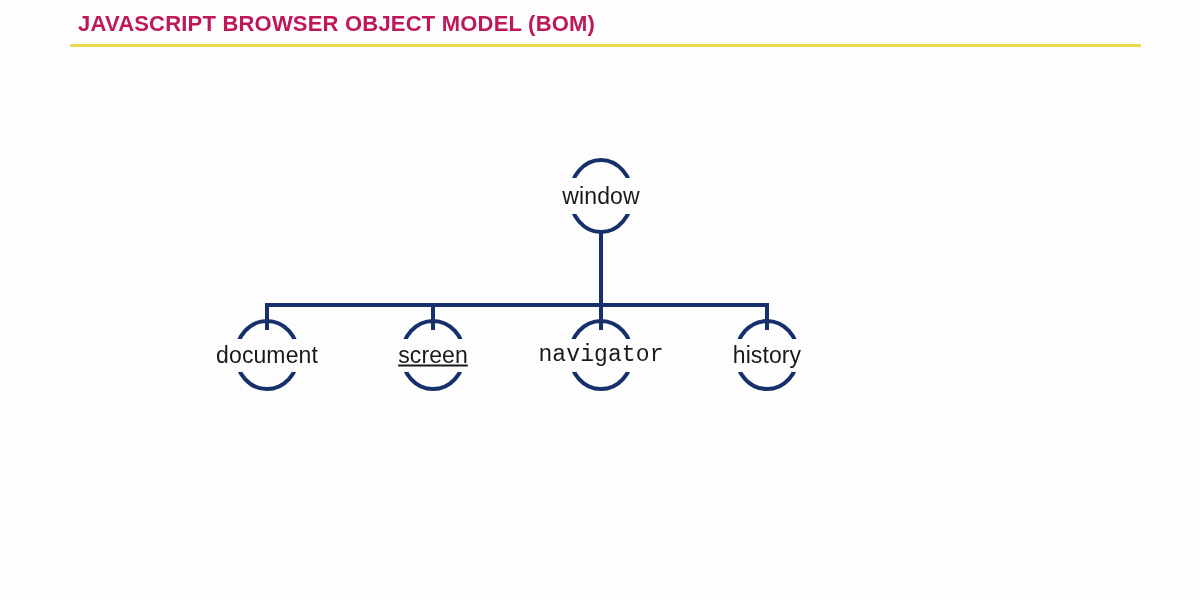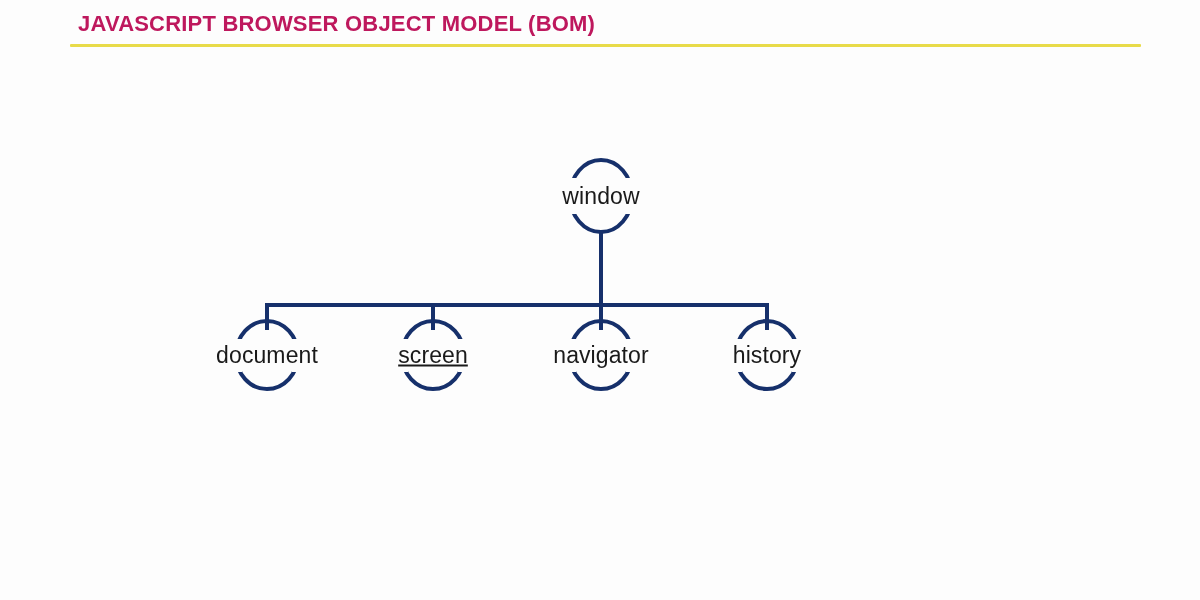--- a/index.html
+++ b/index.html
@@ -127,16 +127,16 @@
       <ellipse id="circle-history" cx="767" cy="355" rx="31" ry="34" fill="none" stroke="#16306b" stroke-width="4"></ellipse>
     </g>
   </svg>
 
   <div class="node-label root" style="left:601px; top:196px;">window</div>
 
   <div class="node-label" style="left:267px; top:355px;">document</div>
 
   <div class="node-label" style="left:433px; top:355px;text-decoration:underline;">screen</div>
 
-  <div class="node-label" style="left:601px; top:355px;">navigator</div>
+  <div class="node-label" style="left:601px; top:355px;font-family:Liberation Mono, monospace;">navigator</div>
 
   <div class="node-label" style="left:767px; top:355px;">history</div>
 </div>
 
 </body></html>

